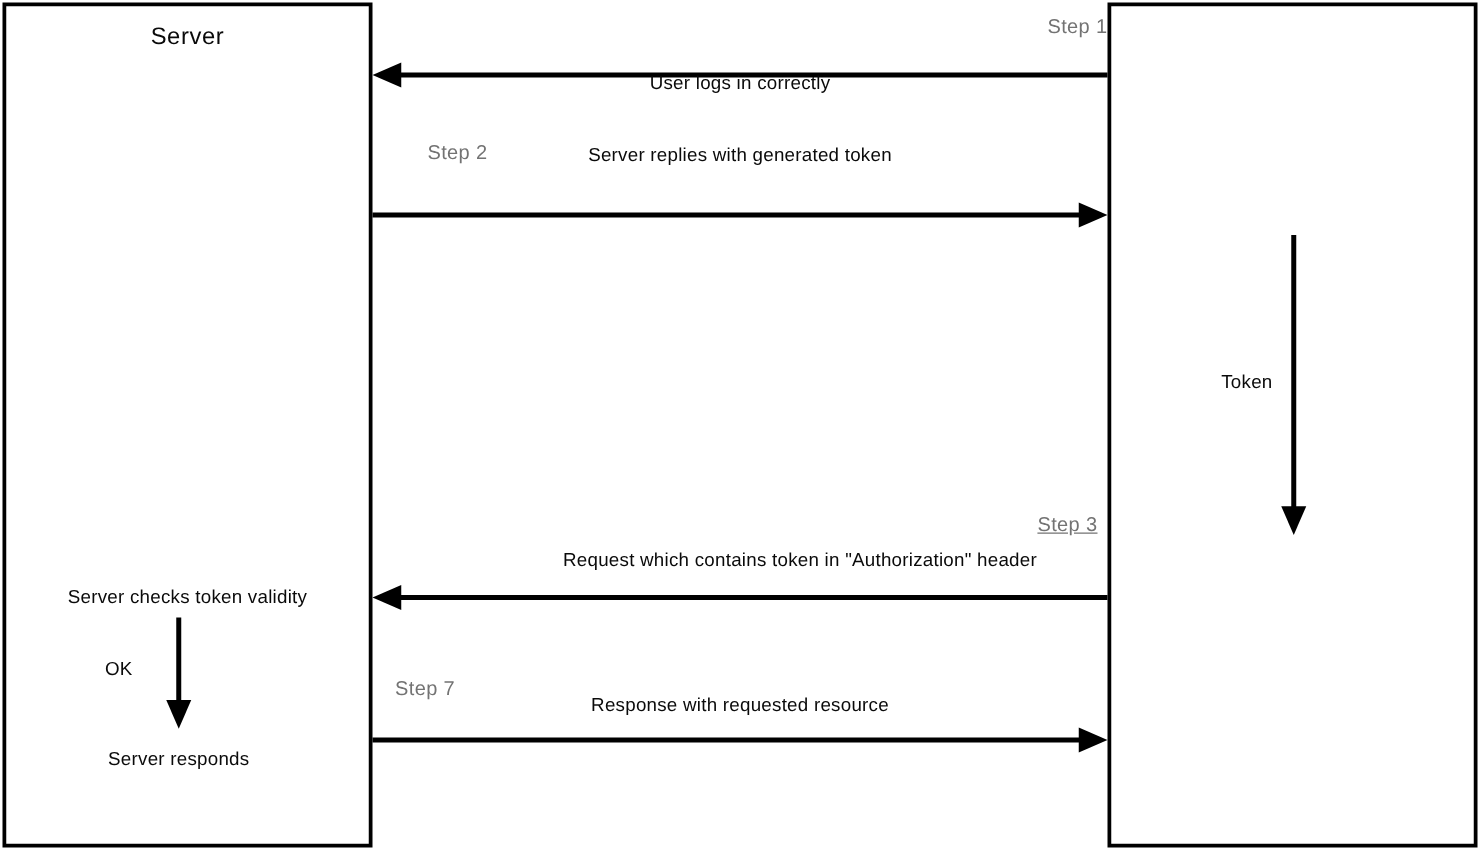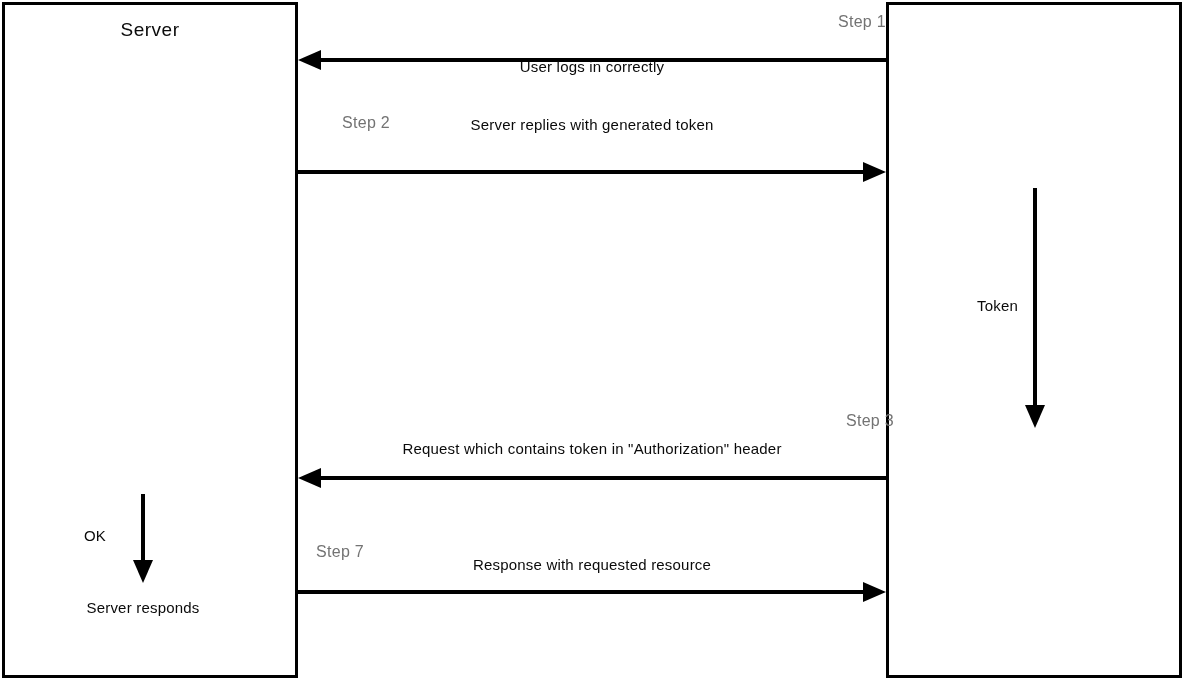--- a/index.html
+++ b/index.html
@@ -55,22 +55,22 @@
   }
   .title-server { left: 2px;   top: 19px;  width: 296px; }
   .title-client { left: 886px; top: 19px;  width: 296px; }
 
   .step1-label { left: 786px; top: 13px;  width: 100px; }
   .msg1        { left: 298px; top: 22px;  width: 588px; margin-top: 36px; }
 
   .step2-label { left: 316px; top: 114px; width: 100px; text-align: center; }
   .msg2        { left: 298px; top: 116px; width: 588px; }
 
-  .step3-label { left: 794px; top: 412px; width: 100px; }
-  .msg3        { left: 298px; top: 440px; width: 588px; }
+  .step3-label { left: 778px; top: 412px; width: 100px; text-decoration: underline; }
+  .msg3        { left: 298px; top: 440px; width: 588px; padding-left: 48px; }
 
   .step4-label { left: 316px; top: 543px; width: 100px; text-align: left; }
   .msg4        { left: 298px; top: 556px; width: 588px; }
 
   .client-saves    { left: 886px; top: 162px; width: 296px; }
   .token-label     { left: 886px; top: 297px; width: 132px; }
   .client-sets     { left: 886px; top: 441px; width: 296px; }
 
   .server-checks   { left: 2px;  top: 469px; width: 296px; }
   .ok-label        { left: 65px; top: 527px; width: 60px; }
@@ -114,16 +114,17 @@
   <div class="lbl center msg2">Server replies with generated token</div>
 
   <div class="lbl right step-label step3-label">Step 3</div>
   <div class="lbl center msg3">Request which contains token in "Authorization" header</div>
 
   <div class="lbl step-label step4-label">Step 7</div>
   <div class="lbl center msg4">Response with requested resource</div>
 
   <div class="lbl right token-label">Token</div>
 
+  <div class="lbl center server-checks">Server checks token validity</div>
   <div class="lbl center ok-label">OK</div>
   <div class="lbl center server-responds">Server responds</div>
 
 </div>
 
 </body></html>

